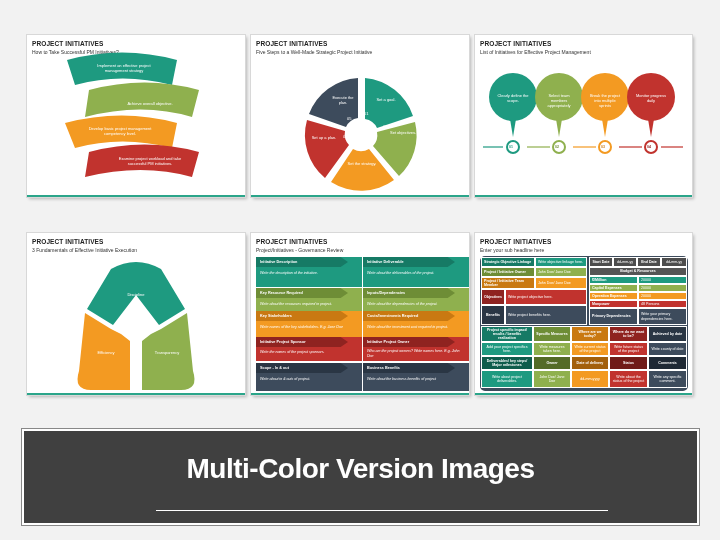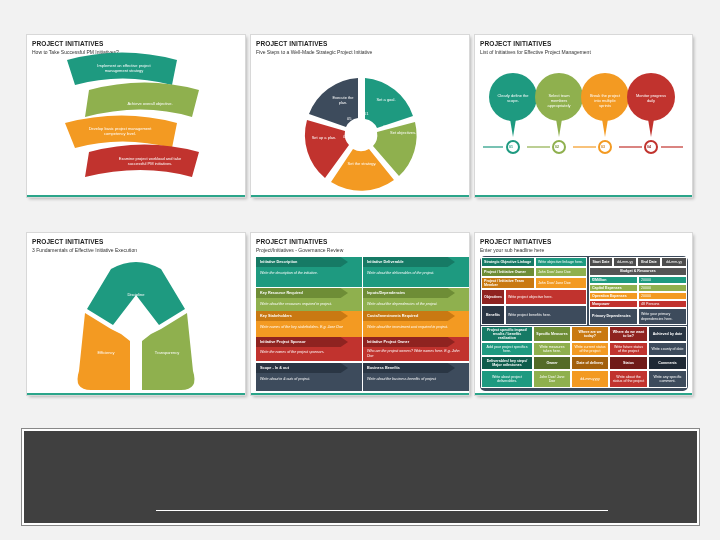--- a/index.html
+++ b/index.html
@@ -216,14 +216,15 @@
   <div class="tc b" style="left:173px;top:123px;width:39px;height:14px;background:#1f2935;">Comments</div>
   <div class="tc teal" style="left:6px;top:137px;width:52px;height:18px;">Write about project deliverables.</div>
   <div class="tc green" style="left:58px;top:137px;width:38px;height:18px;">John Doe/ Jane Doe</div>
   <div class="tc orange" style="left:96px;top:137px;width:38px;height:18px;">dd-mm-yyyy</div>
   <div class="tc red" style="left:134px;top:137px;width:39px;height:18px;">Write about the status of the project</div>
   <div class="tc navy" style="left:173px;top:137px;width:39px;height:18px;">Write any specific comment.</div>
   <div class="bar"></div>
 </div>
 
 <div class="banner">
+  <div class="banner-title">Multi-Color Version Images</div>
   <div class="banner-line"></div>
 </div>
 
 </body></html>

